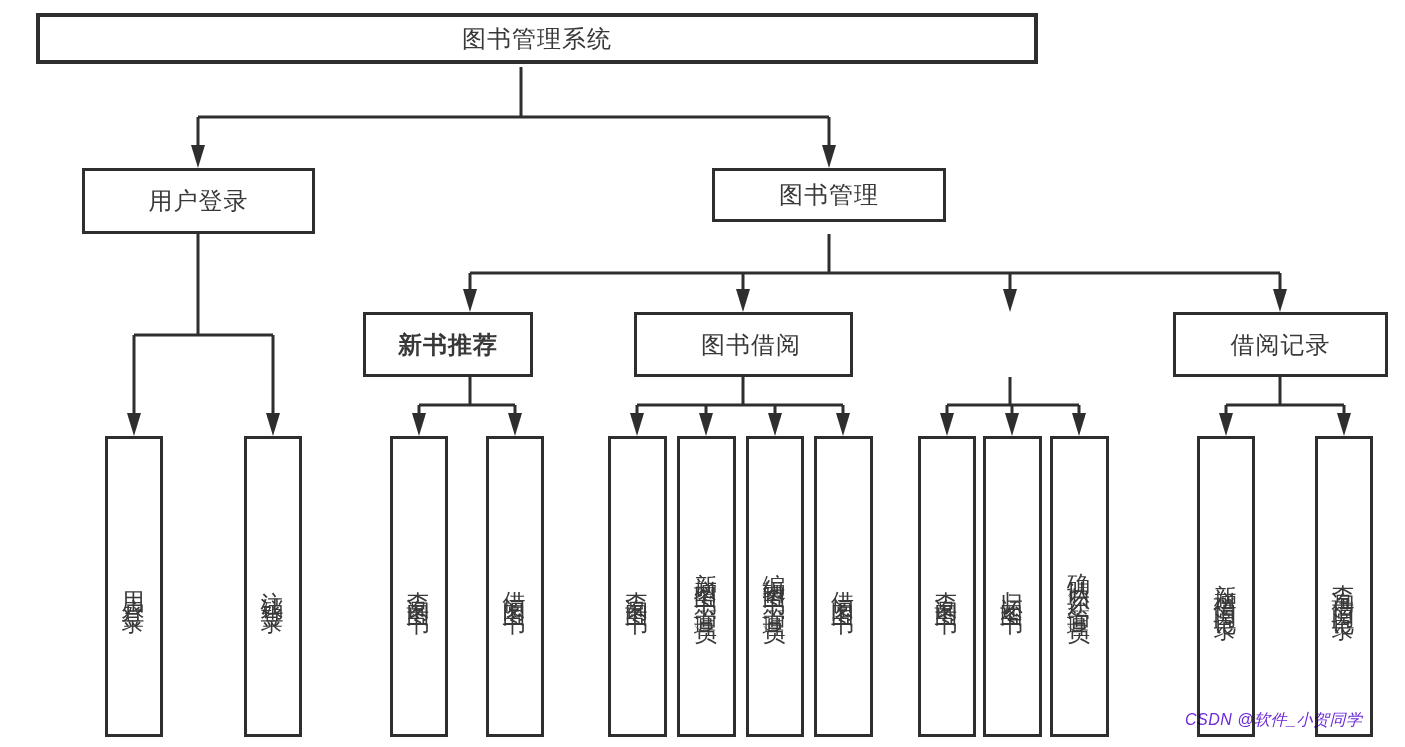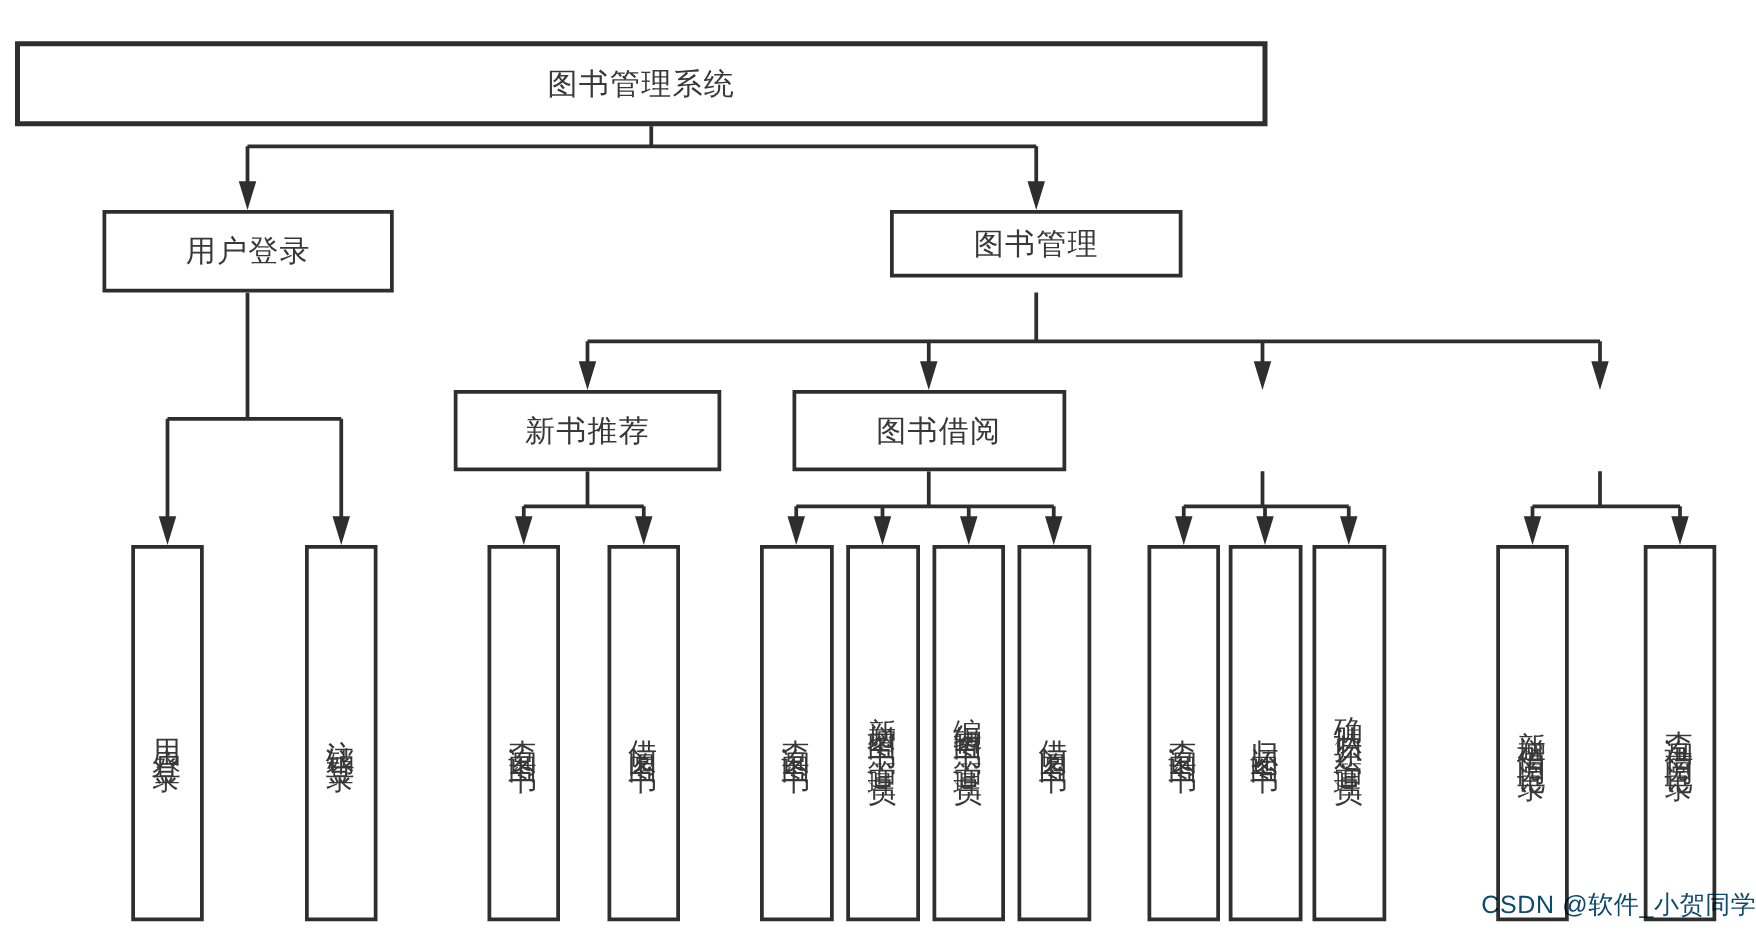--- a/index.html
+++ b/index.html
@@ -22,26 +22,27 @@
   .box.root{border-width:4px;}
   .h-label{font-size:24px;letter-spacing:1px;white-space:nowrap;}
   .v-label{
     writing-mode:vertical-rl;
     font-size:23px;letter-spacing:7px;
     white-space:nowrap;
   }
   #watermark{
     position:absolute;
     left:1185px;top:710px;
-    font-size:20px;
-    color:#0c4a6e;
+    font-size:16px;
+    color:#6d28d9;
     letter-spacing:0.5px;
     white-space:nowrap;
     mix-blend-mode:multiply;
     z-index:5;
+    font-style:italic;
   }
 </style>
 </head>
 <body>
 
 <div id="stage">
 
   <svg id="connectors" viewBox="0 0 1405 747" xmlns="http://www.w3.org/2000/svg">
     <g stroke="#2e2e2e" stroke-width="3" fill="none">
 
@@ -75,36 +76,39 @@
       <polygon points="768,413 782,413 775,436"></polygon>
       <polygon points="836,413 850,413 843,436"></polygon>
       <polygon points="940,413 954,413 947,436"></polygon>
       <polygon points="1005,413 1019,413 1012,436"></polygon>
       <polygon points="1072,413 1086,413 1079,436"></polygon>
       <polygon points="1219,413 1233,413 1226,436"></polygon>
       <polygon points="1337,413 1351,413 1344,436"></polygon>
     </g>
   </svg>
 
-  <div class="box root" style="left:12px;top:13px;width:1002px;height:68px;margin-top:20px;">
+  <div class="box root" style="left:36px;top:13px;width:1002px;height:51px;">
     <span class="h-label">图书管理系统</span>
   </div>
 
   <div class="box" style="left:82px;top:168px;width:233px;height:66px;">
     <span class="h-label">用户登录</span>
   </div>
   <div class="box" style="left:712px;top:168px;width:234px;height:54px;">
     <span class="h-label">图书管理</span>
   </div>
 
-  <div class="box" style="left:363px;top:312px;width:214px;height:65px;">
+  <div class="box" style="left:363px;top:312px;width:170px;height:65px;font-weight:bold;">
     <span class="h-label">新书推荐</span>
   </div>
   <div class="box" style="left:634px;top:312px;width:219px;height:65px;padding-left:15px;">
     <span class="h-label">图书借阅</span>
+  </div>
+  <div class="box" style="left:1173px;top:312px;width:215px;height:65px;">
+    <span class="h-label">借阅记录</span>
   </div>
 
   <div class="box" style="left:105px;top:436px;width:58px;height:301px;">
     <span class="v-label">用户登录</span>
   </div>
   <div class="box" style="left:244px;top:436px;width:58px;height:301px;">
     <span class="v-label">注销登录</span>
   </div>
 
   <div class="box" style="left:390px;top:436px;width:58px;height:301px;">

